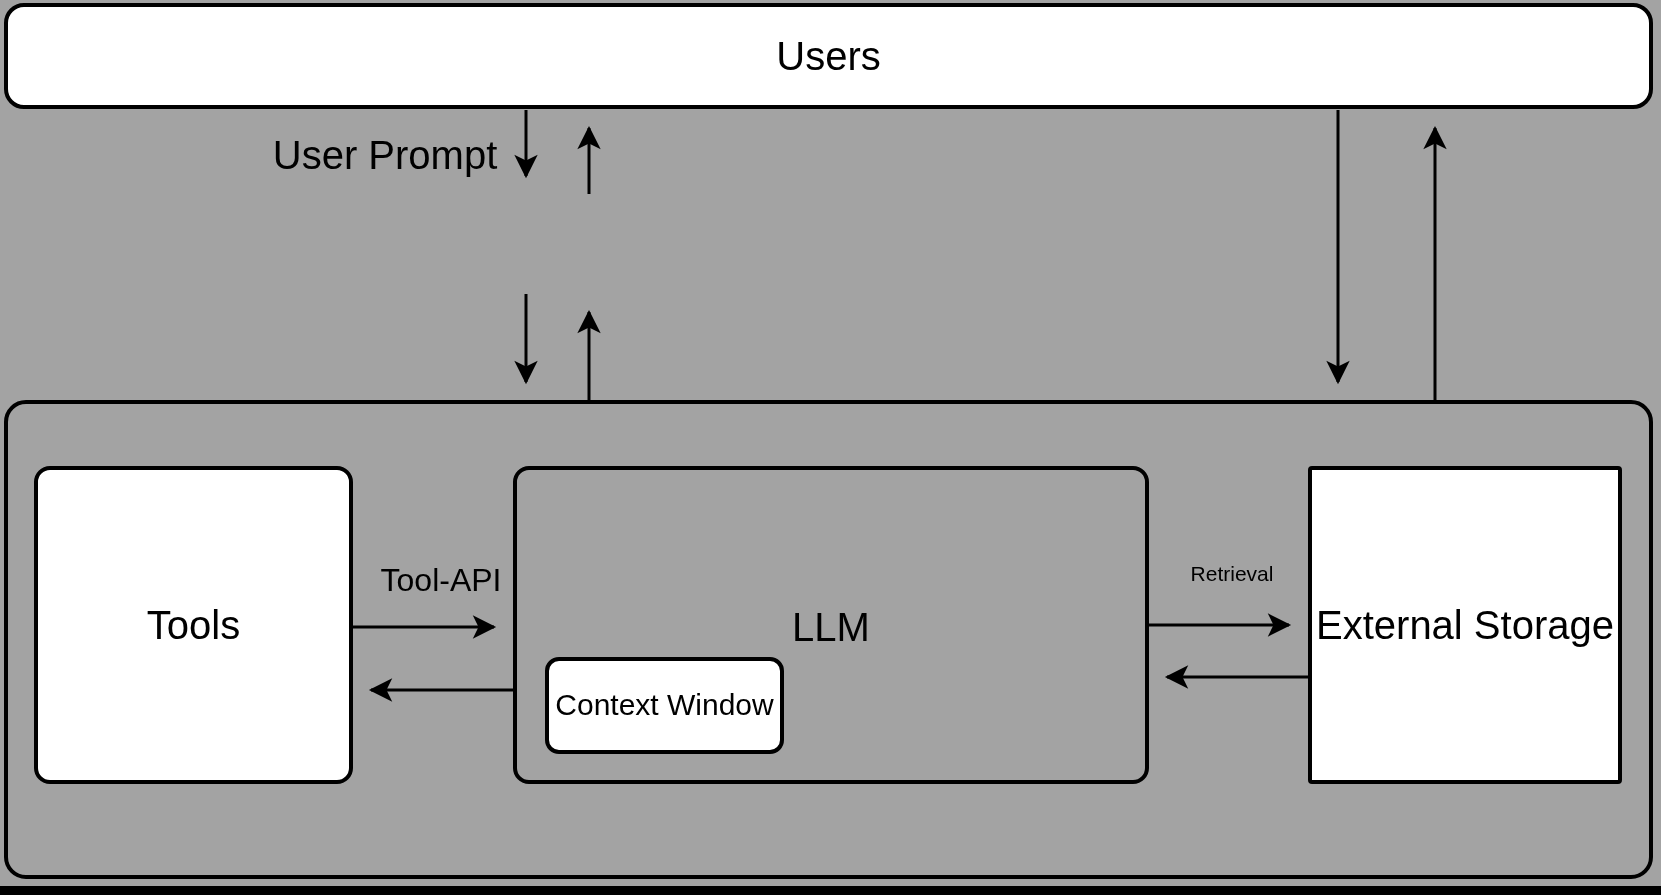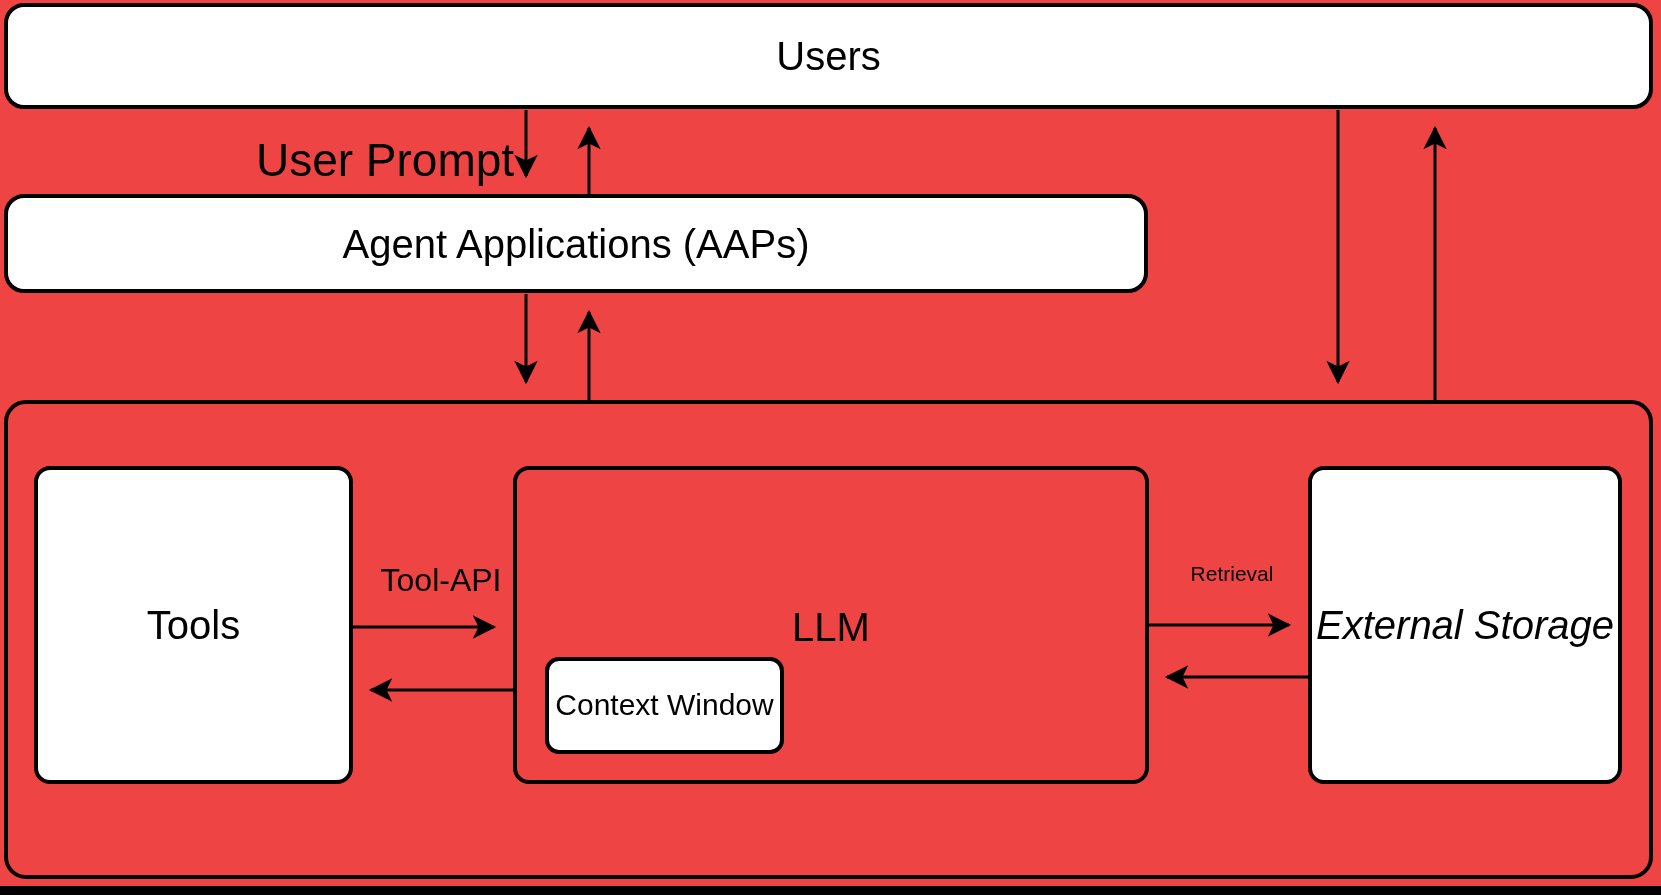--- a/index.html
+++ b/index.html
@@ -1,19 +1,19 @@
 <!DOCTYPE html>
 <html><head>
 <meta charset="utf-8">
 <style>
   html,body{margin:0;padding:0;background:#ffffff;}
   #stage{
     position:relative;
     width:1661px;height:895px;
-    background:#ef4444;
+    background:#a3a3a3;
     font-family:"Liberation Sans", sans-serif;
     color:#000000;
     overflow:hidden;
   }
   .node{
     position:absolute;
     box-sizing:border-box;
     border:4px solid #000000;
     border-radius:20px;
     background:#ffffff;
@@ -34,43 +34,40 @@
     white-space:nowrap;
   }
   #users-box{left:4px;top:3px;width:1649px;height:106px;}
   #aaps-box{left:4px;top:194px;width:1144px;height:99px;}
   #aios-box{left:4px;top:400px;width:1649px;height:479px;border-radius:22px;background:transparent;}
   #tools-box{left:34px;top:466px;width:319px;height:318px;border-radius:16px;justify-content:center;}
   #llm-box{left:513px;top:466px;width:636px;height:318px;border-radius:16px;background:transparent;}
   #llm-label{position:absolute;left:0;right:0;top:134px;text-align:center;}
   #context-box{left:545px;top:657px;width:239px;height:97px;border-radius:14px;}
   #context-label{font-size:30px;line-height:1.16;}
-  #storage-box{left:1308px;top:466px;width:314px;height:318px;border-radius:16px;font-style:italic;}
+  #storage-box{left:1308px;top:466px;width:314px;height:318px;border-radius:4px;}
   #aios-label{
     position:absolute;left:1330px;top:807px;width:215px;
     text-align:center;font-size:46px;line-height:1.1;
   }
-  #user-prompt-label{left:240px;top:133px;width:290px;font-size:46px;}
+  #user-prompt-label{left:240px;top:133px;width:290px;font-size:40px;}
   #tool-api-label{left:360px;top:562px;width:162px;font-size:32px;}
   #retrieval-label{left:1150px;top:562px;width:164px;font-size:21px;}
   #arrow-layer{position:absolute;left:0;top:0;width:1661px;height:895px;}
   #bottom-bar{position:absolute;left:0;top:886px;width:1661px;height:9px;background:#000000;}
 </style>
 </head>
 <body>
 
 <div id="stage">
 
   <div class="node" id="users-box">
     <span class="node-label">Users</span>
   </div>
 
-  <div class="node" id="aaps-box">
-    <span class="node-label">Agent Applications (AAPs)</span>
-  </div>
 
   <div class="node" id="aios-box"></div>
 
   <div class="node" id="tools-box">
     <span class="node-label">Tools</span>
   </div>
 
   <div class="node" id="llm-box">
     <span class="node-label" id="llm-label">LLM</span>
   </div>

